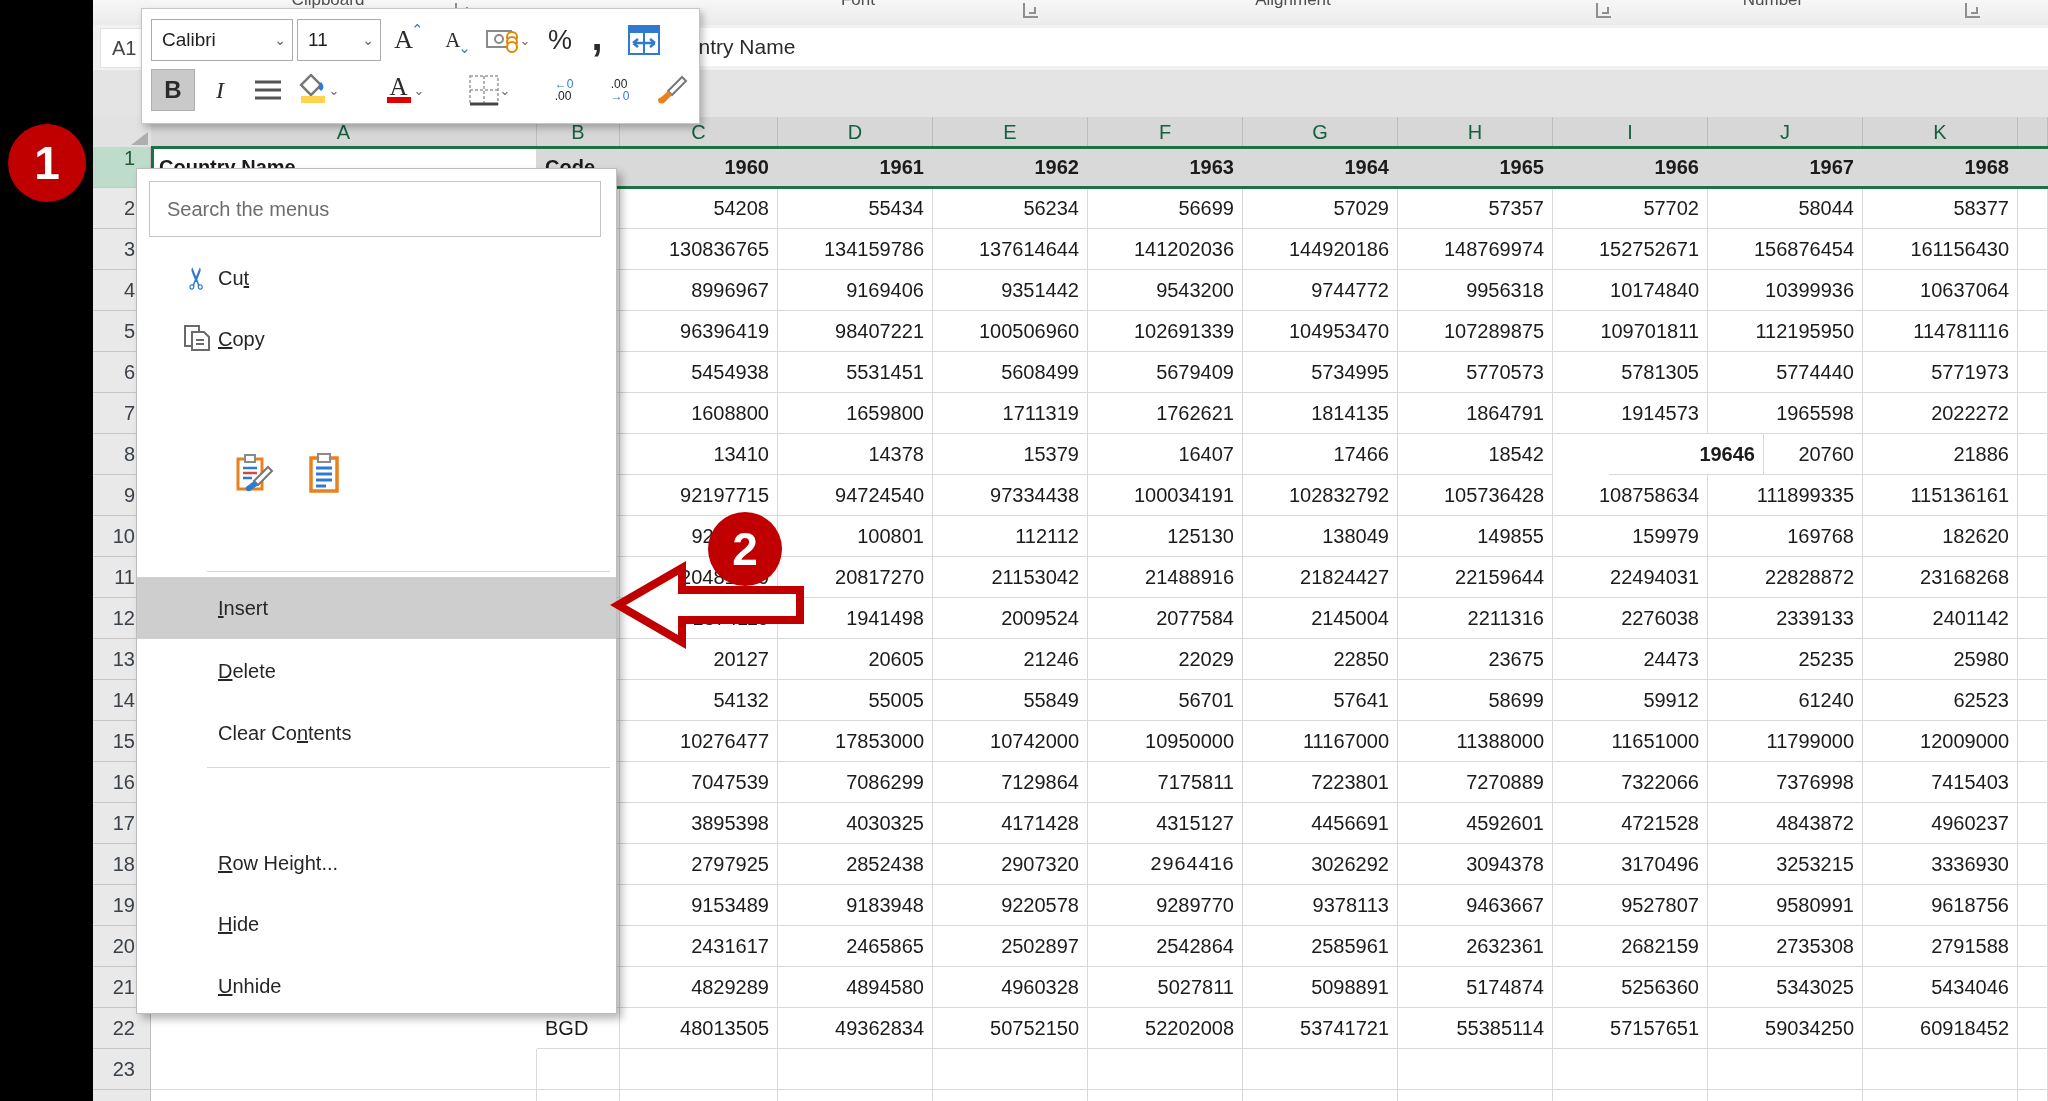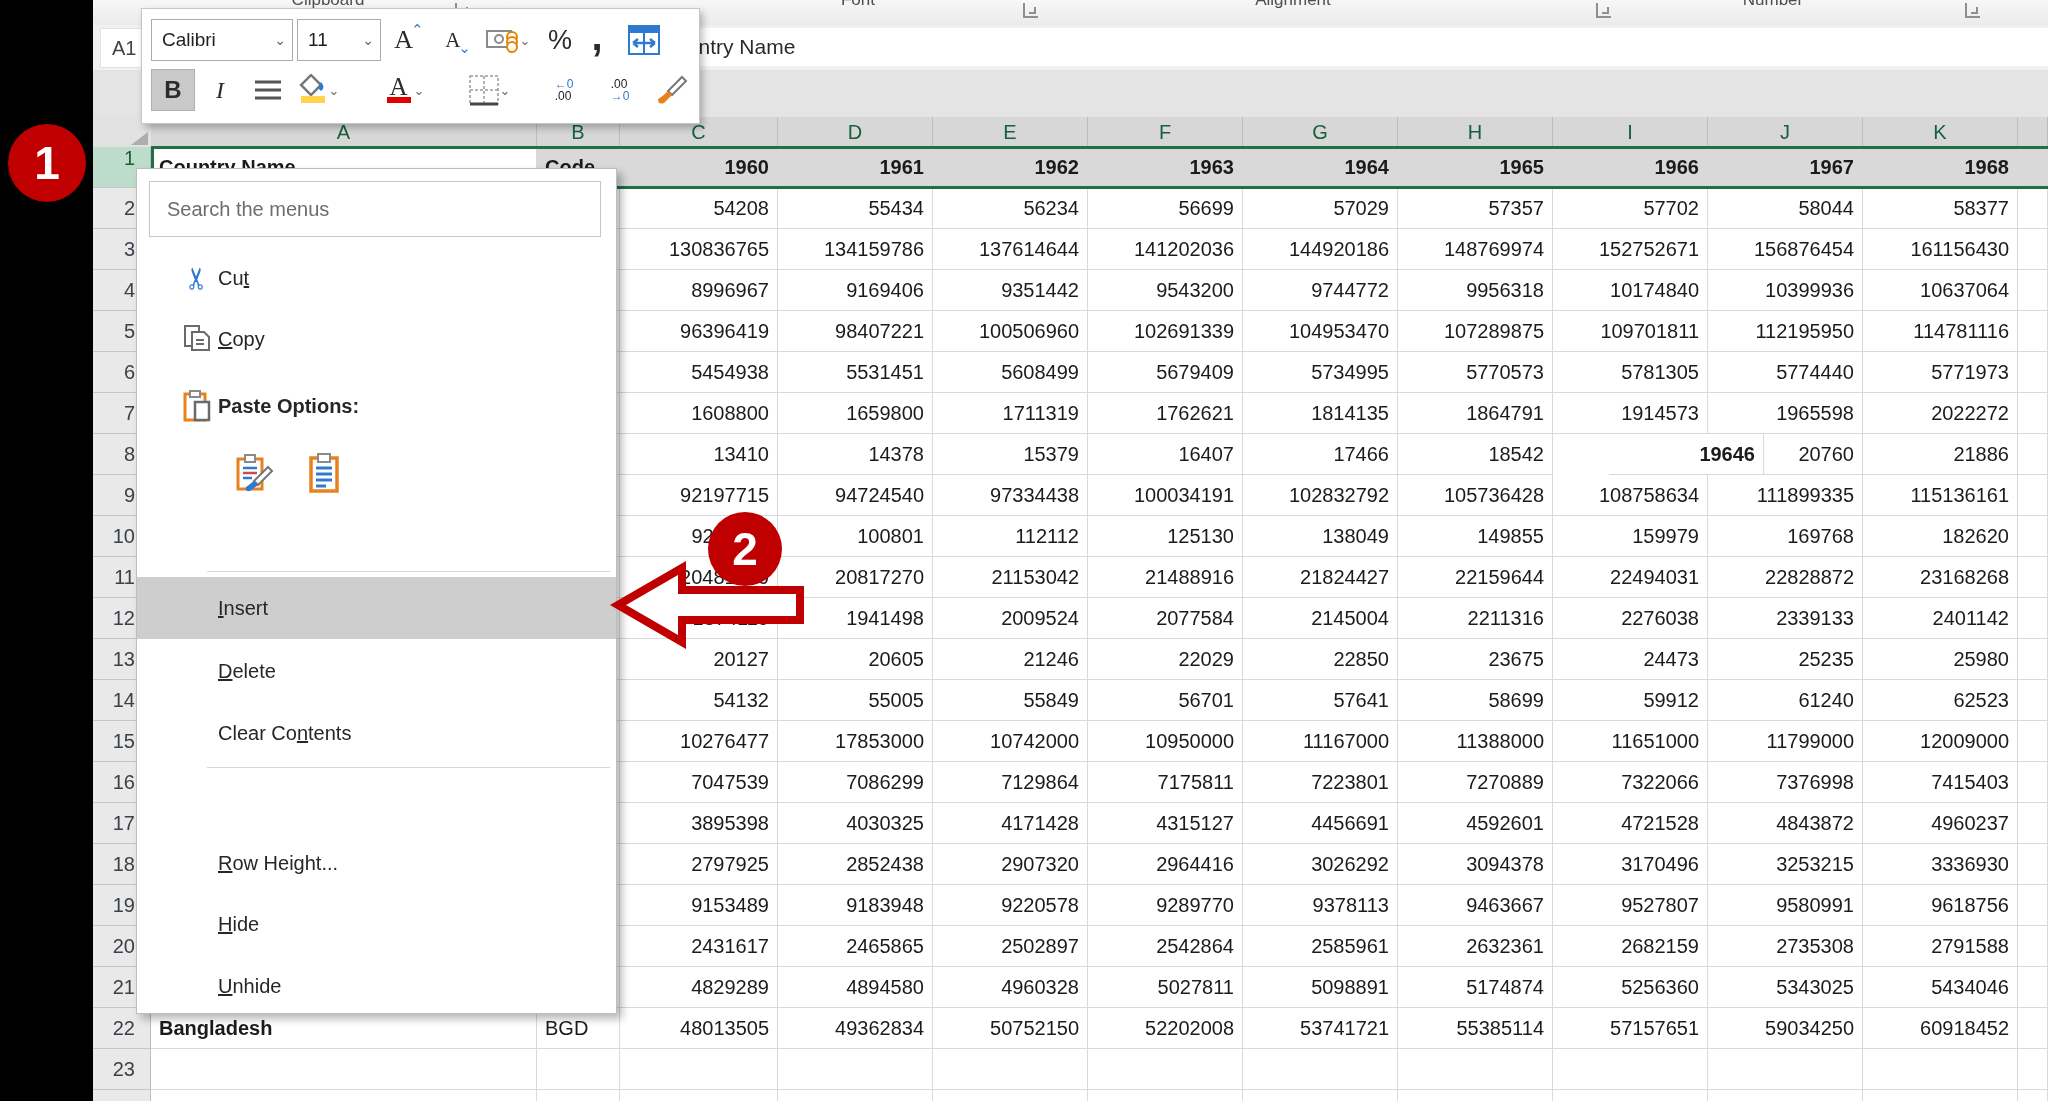--- a/index.html
+++ b/index.html
@@ -340,21 +340,21 @@
       <div class="cell num" style="left: 1460px; top: 686px; width: 155px; height: 41px; line-height: 41px;">4721528</div>
       <div class="cell num" style="left: 1615px; top: 686px; width: 155px; height: 41px; line-height: 41px;">4843872</div>
       <div class="cell num" style="left: 1770px; top: 686px; width: 155px; height: 41px; line-height: 41px;">4960237</div>
       <div class="cell" style="left: 1925px; top: 686px; width: 30px; height: 41px; line-height: 41px;"></div>
       <div class="rhead" style="left: 0px; top: 727px; width: 58px; height: 41px; line-height: 41px;">18</div>
       <div class="cell" style="left: 58px; top: 727px; width: 386px; height: 41px; line-height: 41px;"></div>
       <div class="cell" style="left: 444px; top: 727px; width: 83px; height: 41px; line-height: 41px;"></div>
       <div class="cell num" style="left: 527px; top: 727px; width: 158px; height: 41px; line-height: 41px;">2797925</div>
       <div class="cell num" style="left: 685px; top: 727px; width: 155px; height: 41px; line-height: 41px;">2852438</div>
       <div class="cell num" style="left: 840px; top: 727px; width: 155px; height: 41px; line-height: 41px;">2907320</div>
-      <div class="cell num" style="left: 995px; top: 727px; width: 155px; height: 41px; line-height: 41px;">2964416</div>
+      <div class="cell num" style="left: 995px; top: 727px; width: 155px; height: 41px; line-height: 41px; font-family: Liberation Mono, monospace;">2964416</div>
       <div class="cell num" style="left: 1150px; top: 727px; width: 155px; height: 41px; line-height: 41px;">3026292</div>
       <div class="cell num" style="left: 1305px; top: 727px; width: 155px; height: 41px; line-height: 41px;">3094378</div>
       <div class="cell num" style="left: 1460px; top: 727px; width: 155px; height: 41px; line-height: 41px;">3170496</div>
       <div class="cell num" style="left: 1615px; top: 727px; width: 155px; height: 41px; line-height: 41px;">3253215</div>
       <div class="cell num" style="left: 1770px; top: 727px; width: 155px; height: 41px; line-height: 41px;">3336930</div>
       <div class="cell" style="left: 1925px; top: 727px; width: 30px; height: 41px; line-height: 41px;"></div>
       <div class="rhead" style="left: 0px; top: 768px; width: 58px; height: 41px; line-height: 41px;">19</div>
       <div class="cell" style="left: 58px; top: 768px; width: 386px; height: 41px; line-height: 41px;"></div>
       <div class="cell" style="left: 444px; top: 768px; width: 83px; height: 41px; line-height: 41px;"></div>
       <div class="cell num" style="left: 527px; top: 768px; width: 158px; height: 41px; line-height: 41px;">9153489</div>
@@ -387,21 +387,20 @@
       <div class="cell num" style="left: 685px; top: 850px; width: 155px; height: 41px; line-height: 41px;">4894580</div>
       <div class="cell num" style="left: 840px; top: 850px; width: 155px; height: 41px; line-height: 41px;">4960328</div>
       <div class="cell num" style="left: 995px; top: 850px; width: 155px; height: 41px; line-height: 41px;">5027811</div>
       <div class="cell num" style="left: 1150px; top: 850px; width: 155px; height: 41px; line-height: 41px;">5098891</div>
       <div class="cell num" style="left: 1305px; top: 850px; width: 155px; height: 41px; line-height: 41px;">5174874</div>
       <div class="cell num" style="left: 1460px; top: 850px; width: 155px; height: 41px; line-height: 41px;">5256360</div>
       <div class="cell num" style="left: 1615px; top: 850px; width: 155px; height: 41px; line-height: 41px;">5343025</div>
       <div class="cell num" style="left: 1770px; top: 850px; width: 155px; height: 41px; line-height: 41px;">5434046</div>
       <div class="cell" style="left: 1925px; top: 850px; width: 30px; height: 41px; line-height: 41px;"></div>
       <div class="rhead" style="left: 0px; top: 891px; width: 58px; height: 41px; line-height: 41px;">22</div>
-      <div class="cell b" style="left: 58px; top: 891px; width: 386px; height: 41px; line-height: 41px;">Bangladesh</div>
       <div class="cell" style="left: 444px; top: 891px; width: 83px; height: 41px; line-height: 41px;">BGD</div>
       <div class="cell num" style="left: 527px; top: 891px; width: 158px; height: 41px; line-height: 41px;">48013505</div>
       <div class="cell num" style="left: 685px; top: 891px; width: 155px; height: 41px; line-height: 41px;">49362834</div>
       <div class="cell num" style="left: 840px; top: 891px; width: 155px; height: 41px; line-height: 41px;">50752150</div>
       <div class="cell num" style="left: 995px; top: 891px; width: 155px; height: 41px; line-height: 41px;">52202008</div>
       <div class="cell num" style="left: 1150px; top: 891px; width: 155px; height: 41px; line-height: 41px;">53741721</div>
       <div class="cell num" style="left: 1305px; top: 891px; width: 155px; height: 41px; line-height: 41px;">55385114</div>
       <div class="cell num" style="left: 1460px; top: 891px; width: 155px; height: 41px; line-height: 41px;">57157651</div>
       <div class="cell num" style="left: 1615px; top: 891px; width: 155px; height: 41px; line-height: 41px;">59034250</div>
       <div class="cell num" style="left: 1770px; top: 891px; width: 155px; height: 41px; line-height: 41px;">60918452</div>
@@ -548,30 +547,20 @@
         <span class="ic">
           <svg width="28" height="30" viewBox="0 0 28 30">
             <rect x="2" y="2" width="14" height="20" fill="#fff" stroke="#6a6a6a" stroke-width="2"></rect>
             <path d="M9 8 h12 l5 5 v13 h-17 z" fill="#fff" stroke="#6a6a6a" stroke-width="2"></path>
             <line x1="13" y1="16" x2="21" y2="16" stroke="#6a6a6a" stroke-width="2"></line>
             <line x1="13" y1="20" x2="21" y2="20" stroke="#6a6a6a" stroke-width="2"></line>
           </svg>
         </span>
         <span class="lbl"><u>C</u>opy</span>
       </div>
-      <div class="mi" style="top: 206px;">
-        <span class="ic">
-          <svg width="28" height="32" viewBox="0 0 28 32">
-            <rect x="2" y="4" width="20" height="26" fill="#fff" stroke="#e8821e" stroke-width="3"></rect>
-            <rect x="7" y="1" width="10" height="6" fill="#fff" stroke="#8a8a8a" stroke-width="2"></rect>
-            <rect x="12" y="12" width="14" height="18" fill="#fff" stroke="#6a6a6a" stroke-width="2.5"></rect>
-          </svg>
-        </span>
-        <span class="lbl" style="font-weight:bold">Paste Options:</span>
-      </div>
       <div class="pbtns" style="top: 273px;">
         <div class="pbtn">
           <svg width="40" height="40" viewBox="0 0 40 40">
             <rect x="4" y="6" width="24" height="30" fill="#fff" stroke="#e8821e" stroke-width="3"></rect>
             <rect x="11" y="2" width="10" height="7" fill="#fff" stroke="#8a8a8a" stroke-width="2"></rect>
             <line x1="9" y1="15" x2="23" y2="15" stroke="#2e7ad1" stroke-width="2.5"></line>
             <line x1="9" y1="20" x2="23" y2="20" stroke="#d04a4a" stroke-width="2.5"></line>
             <line x1="9" y1="25" x2="18" y2="25" stroke="#2e7ad1" stroke-width="2.5"></line>
             <path d="M34 14 L38 18 L24 32 L20 28 Z" fill="#fff" stroke="#777" stroke-width="2"></path>
             <path d="M20 28 L24 32 L16 38 Q11 39 12 34 Z" fill="#2e7ad1"></path>

